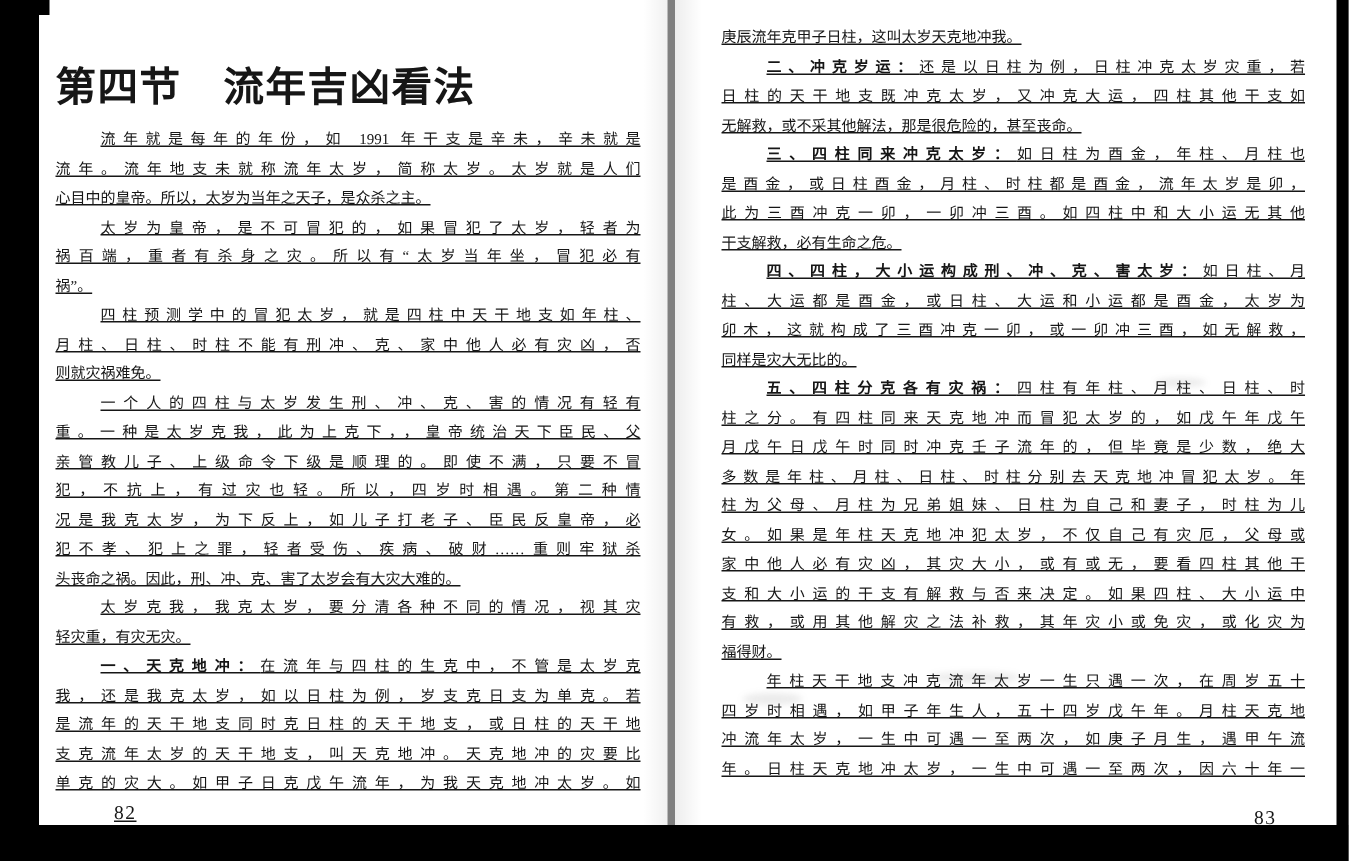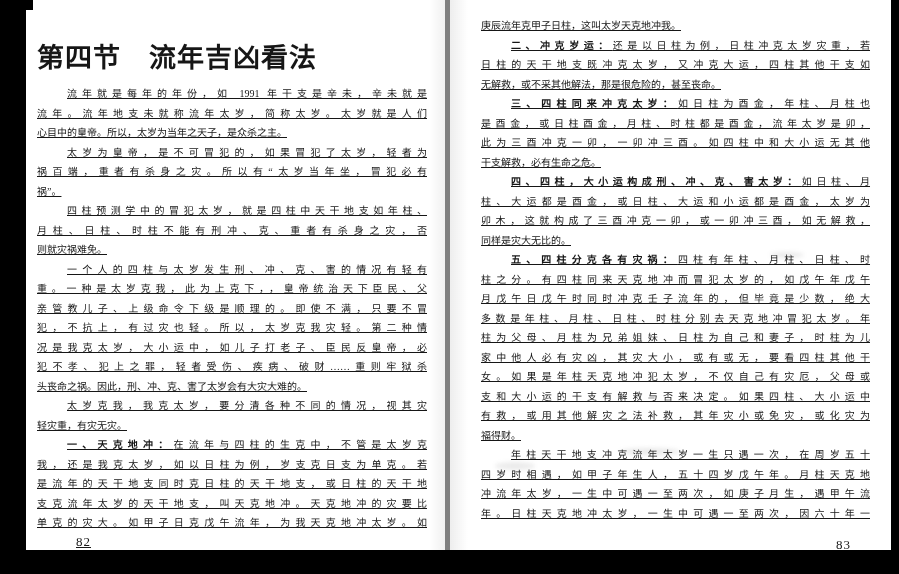--- a/index.html
+++ b/index.html
@@ -59,27 +59,27 @@
   <div>
     <div class="title">第四节　流年吉凶看法</div>
     <div class="body-col body-left">
         <div class="line indent">流年就是每年的年份，如 1991 年干支是辛未，辛未就是</div>
         <div class="line">流年。流年地支未就称流年太岁，简称太岁。太岁就是人们</div>
         <div class="line end">心目中的皇帝。所以，太岁为当年之天子，是众杀之主。</div>
         <div class="line indent">太岁为皇帝，是不可冒犯的，如果冒犯了太岁，轻者为</div>
         <div class="line">祸百端，重者有杀身之灾。所以有“太岁当年坐，冒犯必有</div>
         <div class="line end">祸”。</div>
         <div class="line indent">四柱预测学中的冒犯太岁，就是四柱中天干地支如年柱、</div>
-        <div class="line">月柱、日柱、时柱不能有刑冲、克、重者有杀身之灾，否</div>
+        <div class="line">月柱、日柱、时柱不能有刑冲、克、家中他人必有灾凶，否</div>
         <div class="line end">则就灾祸难免。</div>
         <div class="line indent">一个人的四柱与太岁发生刑、冲、克、害的情况有轻有</div>
         <div class="line">重。一种是太岁克我，此为上克下，，皇帝统治天下臣民、父</div>
         <div class="line">亲管教儿子、上级命令下级是顺理的。即使不满，只要不冒</div>
-        <div class="line">犯，不抗上，有过灾也轻。所以，太岁克我灾轻。第二种情</div>
-        <div class="line">况是我克太岁，大小运中，如儿子打老子、臣民反皇帝，必</div>
+        <div class="line">犯，不抗上，有过灾也轻。所以，四岁时相遇。第二种情</div>
+        <div class="line">况是我克太岁，为下反上，如儿子打老子、臣民反皇帝，必</div>
         <div class="line">犯不孝、犯上之罪，轻者受伤、疾病、破财……重则牢狱杀</div>
         <div class="line end">头丧命之祸。因此，刑、冲、克、害了太岁会有大灾大难的。</div>
         <div class="line indent">太岁克我，我克太岁，要分清各种不同的情况，视其灾</div>
         <div class="line end">轻灾重，有灾无灾。</div>
         <div class="line indent"><b>一、天克地冲：</b>在流年与四柱的生克中，不管是太岁克</div>
         <div class="line">我，还是我克太岁，如以日柱为例，岁支克日支为单克。若</div>
         <div class="line">是流年的天干地支同时克日柱的天干地支，或日柱的天干地</div>
         <div class="line">支克流年太岁的天干地支，叫天克地冲。天克地冲的灾要比</div>
         <div class="line">单克的灾大。如甲子日克戊午流年，为我天克地冲太岁。如</div>
       </div>
@@ -98,22 +98,22 @@
         <div class="line end">干支解救，必有生命之危。</div>
         <div class="line indent"><b>四、四柱，大小运构成刑、冲、克、害太岁：</b>如日柱、月</div>
         <div class="line">柱、大运都是酉金，或日柱、大运和小运都是酉金，太岁为</div>
         <div class="line">卯木，这就构成了三酉冲克一卯，或一卯冲三酉，如无解救，</div>
         <div class="line end">同样是灾大无比的。</div>
         <div class="line indent"><b>五、四柱分克各有灾祸：</b>四柱有年柱、月柱、日柱、时</div>
         <div class="line">柱之分。有四柱同来天克地冲而冒犯太岁的，如戊午年戊午</div>
         <div class="line">月戊午日戊午时同时冲克壬子流年的，但毕竟是少数，绝大</div>
         <div class="line">多数是年柱、月柱、日柱、时柱分别去天克地冲冒犯太岁。年</div>
         <div class="line">柱为父母、月柱为兄弟姐妹、日柱为自己和妻子，时柱为儿</div>
+        <div class="line">女。如果是年柱天克地冲犯太岁，不仅自己有灾厄，父母或</div>
         <div class="line">家中他人必有灾凶，其灾大小，或有或无，要看四柱其他干</div>
-        <div class="line">女。如果是年柱天克地冲犯太岁，不仅自己有灾厄，父母或</div>
         <div class="line">支和大小运的干支有解救与否来决定。如果四柱、大小运中</div>
         <div class="line">有救，或用其他解灾之法补救，其年灾小或免灾，或化灾为</div>
         <div class="line end">福得财。</div>
         <div class="line indent">年柱天干地支冲克流年太岁一生只遇一次，在周岁五十</div>
         <div class="line">四岁时相遇，如甲子年生人，五十四岁戊午年。月柱天克地</div>
         <div class="line">冲流年太岁，一生中可遇一至两次，如庚子月生，遇甲午流</div>
         <div class="line">年。日柱天克地冲太岁，一生中可遇一至两次，因六十年一</div>
       </div>
     <div class="pagenum pagenum-right">83</div>
   </div>

